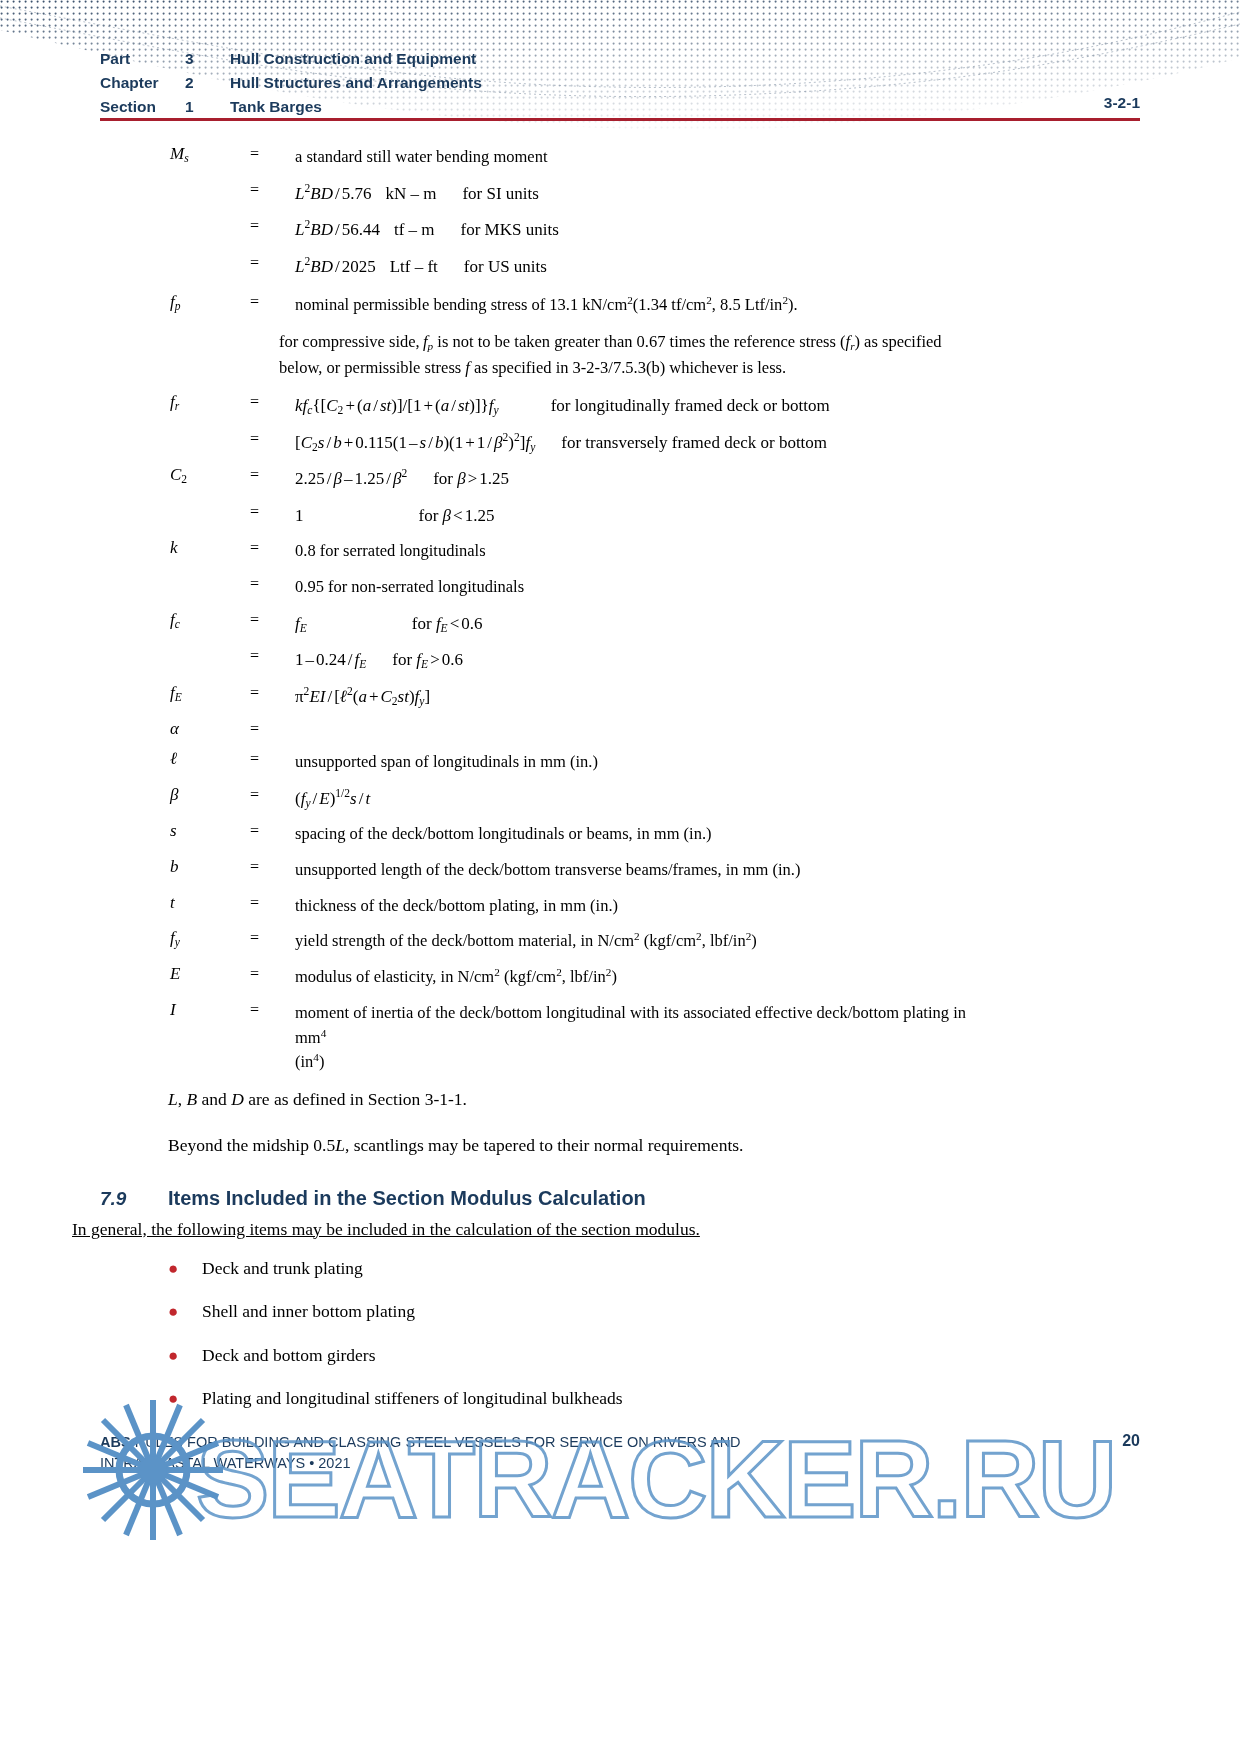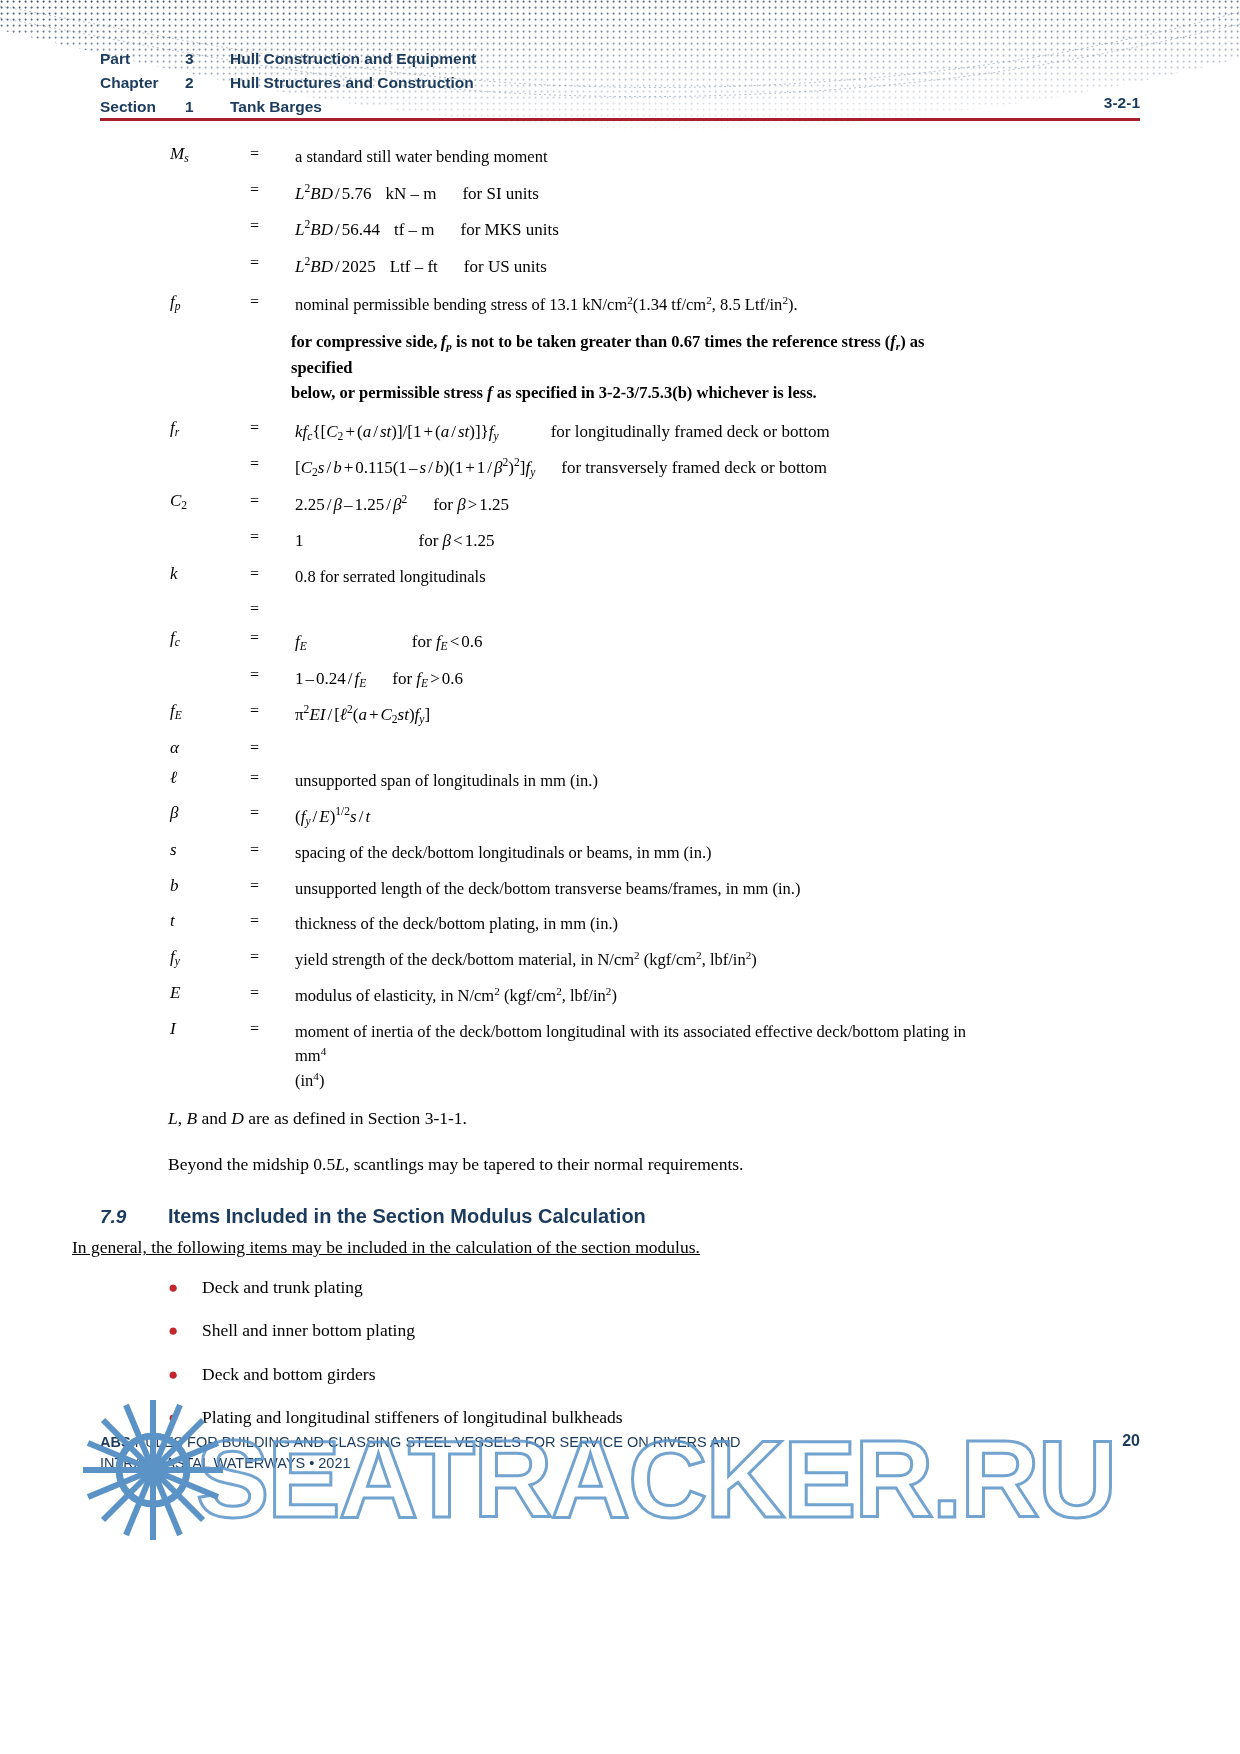--- a/index.html
+++ b/index.html
@@ -44,21 +44,21 @@
   
   .mi{font-style:italic;}
   .mn{font-style:normal;}
   .mo{font-style:normal;padding:0 2px;}
   sup{font-size:0.68em;vertical-align:super;line-height:0;}
   sub{font-size:0.68em;vertical-align:-0.28em;line-height:0;}
   .spacer{display:inline-block;width:26px;}
   .spacer-s{display:inline-block;width:14px;}
   .spacer-l{display:inline-block;width:52px;}
 
-  .para{margin:0 0 13px 16px;padding-left:275px;padding-right:100px;font-size:16.5px;line-height:1.55;font-weight:bold;}
+  .para{margin:0 0 13px 4px;padding-left:275px;padding-right:100px;font-size:16.5px;line-height:1.55;}
   .para-ind{margin:4px 0 20px 0;padding-left:168px;padding-right:100px;font-size:17.5px;line-height:1.5;}
 
   
   .sec{display:flex;align-items:baseline;margin:28px 0 6px 0;padding-left:100px;}
   .sec-num{
     font-family:"Liberation Sans", sans-serif;font-weight:bold;
     font-size:19px;color:#1b3a5c;width:68px;flex:0 0 68px;font-style:italic;
   }
   .sec-title{
     font-family:"Liberation Sans", sans-serif;font-weight:bold;
@@ -136,21 +136,21 @@
   <table class="hdr-table">
     <tbody>
         <tr>
       <td class="hdr-lbl">Part</td>
       <td class="hdr-num">3</td>
       <td>Hull Construction and Equipment</td>
     </tr>
     <tr>
       <td class="hdr-lbl">Chapter</td>
       <td class="hdr-num">2</td>
-      <td>Hull Structures and Construction</td>
+      <td>Hull Structures and Arrangements</td>
     </tr>
     <tr>
       <td class="hdr-lbl">Section</td>
       <td class="hdr-num">1</td>
       <td>Tank Barges</td>
     </tr>
   </tbody>
     </table>
   <div class="hdr-page">3-2-1</div>
 </div>
@@ -247,20 +247,21 @@
       <div class="sym">
           <span class="sym-inner"><span class="mi">k</span></span>
         </div>
       <div class="eq">=</div>
       <div class="desc">0.8     for serrated longitudinals</div>
     </div>
 
     <div class="defrow">
       <div class="sym"></div>
       <div class="eq">=</div>
+      <div class="desc">0.95     for non-serrated longitudinals</div>
     </div>
 
     <div class="defrow">
       <div class="sym">
           <span class="sym-inner"><span class="mi">f</span><sub class="mi">c</sub></span>
         </div>
       <div class="eq">=</div>
       <div class="desc math" title="fE for fE &lt; 0.6">
         <span class="mi">f</span><sub class="mi">E</sub><span style="display:inline-block;width:105px"></span><span class="mn">for </span><span class="mi">f</span><sub class="mi">E</sub><span class="mo">&lt;</span><span class="mn">0</span><span class="mn">.</span><span class="mn">6</span>
       </div>

